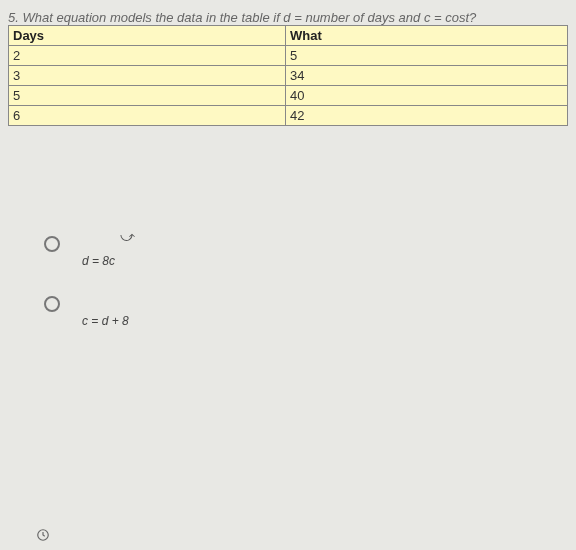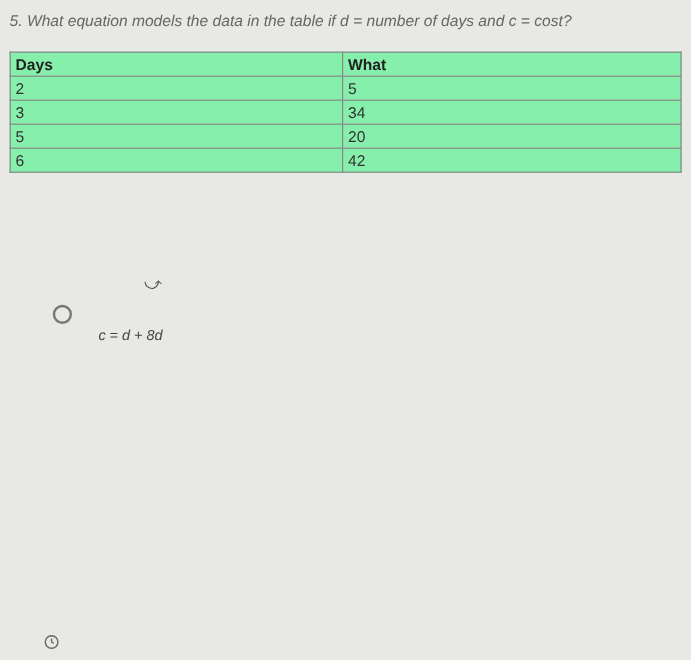--- a/index.html
+++ b/index.html
@@ -8,28 +8,27 @@
     height: 550px;
     background: #e8e8e4;
     font-family: Arial, sans-serif;
     color: #4a4a4a;
     padding: 10px 8px;
     position: relative;
   }
   .question {
     font-size: 13px;
     color: #666;
-    margin-bottom: 18px;
     font-style: italic;
   }
   table {
     border-collapse: collapse;
     width: 100%;
     margin-bottom: 110px;
-    background: #86efac;
+    background: #fef9c3;
   }
   th, td {
     border: 1px solid #888;
     padding: 2px 4px;
     text-align: left;
     font-size: 13px;
     font-weight: normal;
     color: #333;
   }
   th {
@@ -93,35 +92,39 @@
   <tr>
     <td>2</td>
     <td>5</td>
   </tr>
   <tr>
     <td>3</td>
     <td>34</td>
   </tr>
   <tr>
     <td>5</td>
-    <td>20</td>
+    <td>40</td>
   </tr>
   <tr>
     <td>6</td>
     <td>42</td>
   </tr>
 </tbody>
   </table>
 
 <div class="cursor">⤻</div>
 
 <div class="options">
   <div class="opt">
     <div class="radio"></div>
-    <div class="opt-label">c = d + 8d</div>
+    <div class="opt-label">d = 8c</div>
+  </div>
+  <div class="opt">
+    <div class="radio"></div>
+    <div class="opt-label">c = d + 8</div>
   </div>
 </div>
 
 <div class="clock-icon">
   <svg viewBox="0 0 24 24" fill="none" stroke="#666" stroke-width="2">
     <circle cx="12" cy="12" r="9"></circle>
     <path d="M12 7v5l3 2"></path>
   </svg>
 </div>
 

